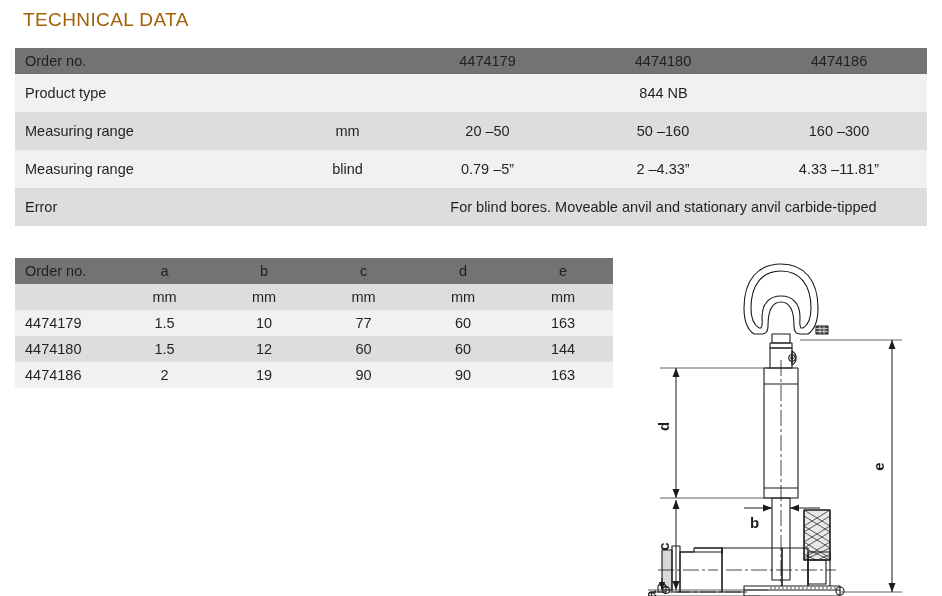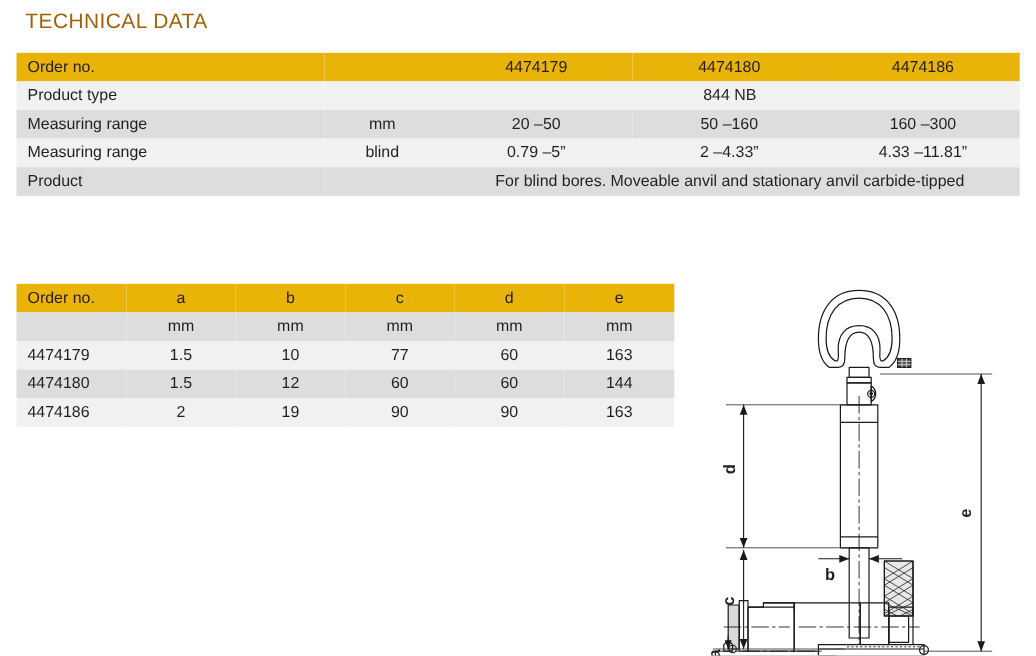--- a/index.html
+++ b/index.html
@@ -33,35 +33,35 @@
     padding: 0 10px;
     font-size: 14.5px;
     color: #231f20;
     font-weight: 400;
     text-align: center;
     vertical-align: middle;
     border: none;
     white-space: nowrap;
   }
   .hdr-row th {
-    background: #eab308;
+    background: #737373;
     color: #ffffff;
     font-weight: 700;
     font-size: 15px;
     height: 26px;
   }
   .lbl { text-align: left !important; font-weight: 700; }
   .row-light td { background: #f1f1f1; }
   .row-dark  td { background: #dcdddf; }
   .vsep { border-left: 2px solid #ffffff; }
 
   
   #table1 { left: 15px; top: 48px; width: 912px; }
   #table1 tr { height: 26px; }
-  #table1 td { height: 26px; }
+  #table1 td { height: 38px; }
 
   
   #table2 { left: 15px; top: 258px; width: 598px; }
   #table2 tr { height: 26px; }
   #table2 td { height: 26px; }
   #table2 .unit-row td { background: #dcdddf; }
 
   sub { font-size: 10px; vertical-align: baseline; position: relative; top: 3px; }
 
   
@@ -119,21 +119,21 @@
 
       <tr class="row-light">
         <td class="lbl">Measuring range</td>
         <td class="vsep">blind</td>
         <td class="vsep">0.79 –5”</td>
         <td class="vsep">2 –4.33”</td>
         <td class="vsep">4.33 –11.81”</td>
       </tr>
 
       <tr class="row-dark">
-        <td class="lbl">Product</td>
+        <td class="lbl">Error</td>
         <td class="vsep"></td>
         <td class="vsep" colspan="3">For blind bores. Moveable anvil and stationary anvil carbide-tipped</td>
       </tr>
 
 
     </tbody>
   </table>
 
   <table class="spec" id="table2">
     <colgroup>

